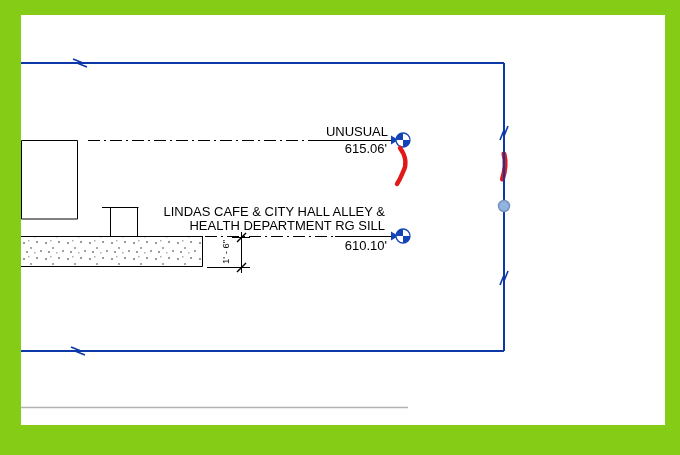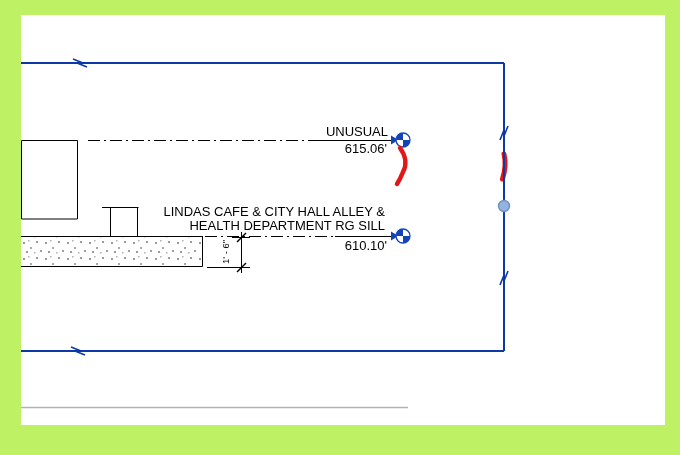--- a/index.html
+++ b/index.html
@@ -5,21 +5,21 @@
   html,body{margin:0;padding:0;}
   body{
     width:680px;height:455px;
     font-family:"Liberation Sans", sans-serif;
     background:#c9c9c9;
     position:relative;
     overflow:hidden;
   }
   #frame{
     position:absolute;left:0;top:0;width:680px;height:455px;
-    background:#bef264;
+    background:#84cc16;
   }
   #canvas{
     position:absolute;left:21px;top:15px;width:644px;height:410px;
     background:#ffffff;
   }
   svg{display:block;}
   text{font-family:"Liberation Sans", sans-serif;fill:#000;}
 </style>
 </head>
 <body>

